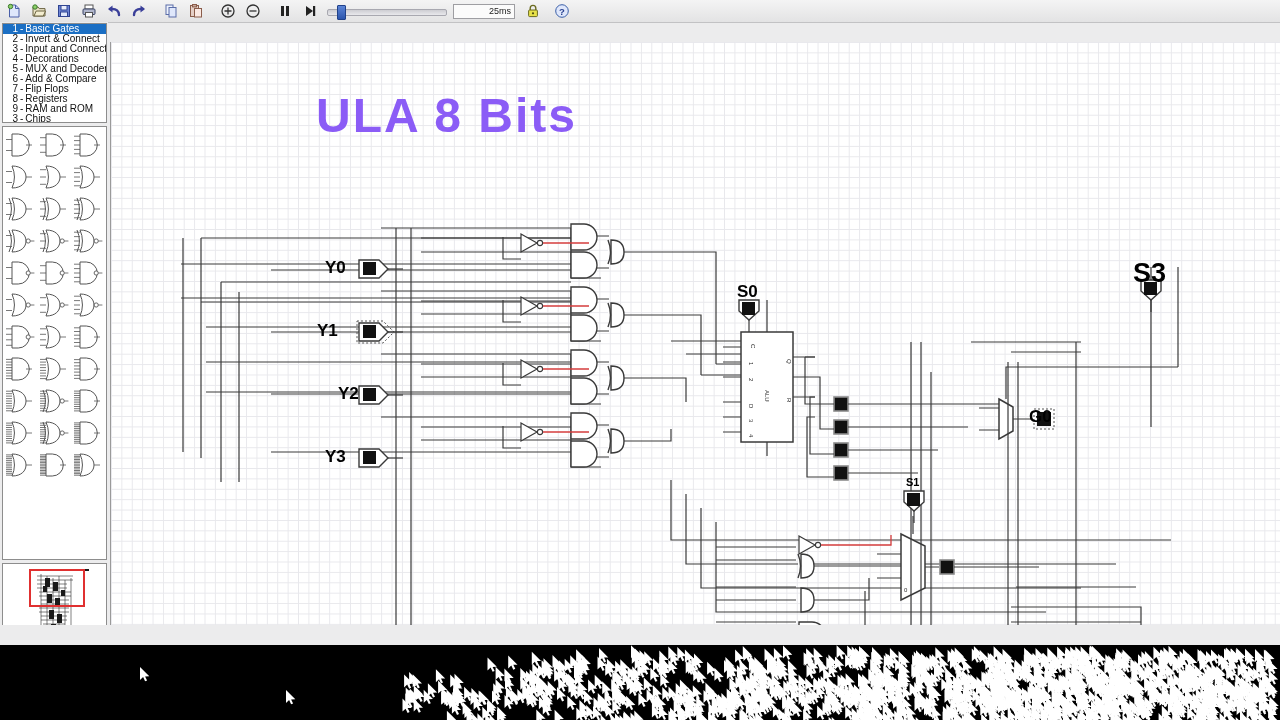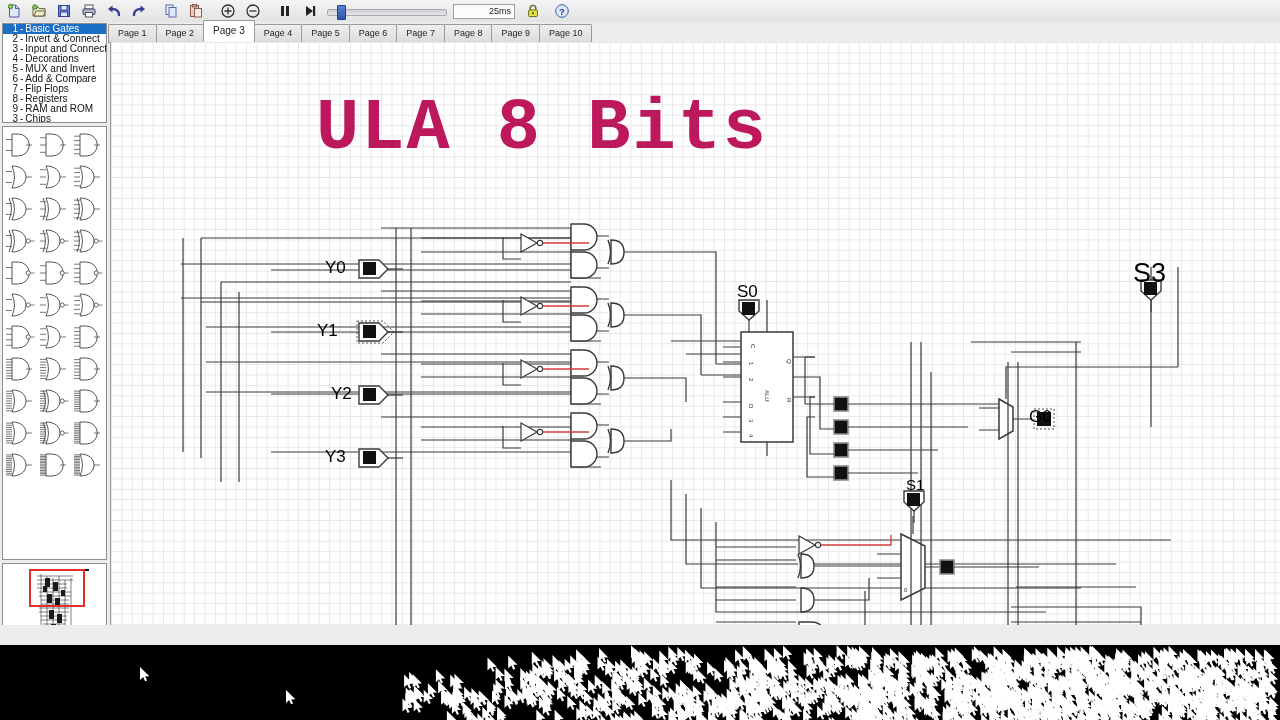--- a/index.html
+++ b/index.html
@@ -53,23 +53,23 @@
        margin-right:-1px;border-radius:2px 2px 0 0;}
   .tab.active{height:20px;line-height:19px;background:#fff;border-bottom:1px solid #fff;font-size:10px;}
 
   
   .canvaswrap{position:absolute;left:110px;top:42px;width:1170px;height:583px;background:#fff;
               border-left:1px solid #9a9a9a;overflow:hidden;}
   .grid{position:absolute;left:0;top:0;width:1170px;height:583px;
         background-image:linear-gradient(to right,#e8e8ec 1px,transparent 1px),
                          linear-gradient(to bottom,#e8e8ec 1px,transparent 1px);
         background-size:10.4px 10.4px;}
-  .title{position:absolute;left:205px;top:46px;font-size:72px;font-weight:bold;color:#be185d;
-         letter-spacing:2px;font-family:Liberation Mono, monospace;}
-  .lbl{position:absolute;font-size:17px;font-weight:normal;color:#000;}
+  .title{position:absolute;left:205px;top:46px;font-size:48px;font-weight:bold;color:#8b5cf6;
+         letter-spacing:2px;font-family:Liberation Sans, sans-serif;}
+  .lbl{position:absolute;font-size:17px;font-weight:bold;color:#000;}
   .lbl.sm{font-size:15px;}
 
   svg.circuit{position:absolute;left:0;top:0;width:1170px;height:583px;}
 
   
   .statusbar{position:absolute;left:0;top:625px;width:1280px;height:20px;background:#ececed;}
 
   
   .blackband{position:absolute;left:0;top:645px;width:1280px;height:75px;background:#000;overflow:hidden;}
 </style>
@@ -190,21 +190,21 @@
         <div class="trow">
           <span class="num">2</span><span class="dash">-</span><span>Invert &amp; Connect</span>
         </div>
         <div class="trow">
           <span class="num">3</span><span class="dash">-</span><span>Input and Connect</span>
         </div>
         <div class="trow">
           <span class="num">4</span><span class="dash">-</span><span>Decorations</span>
         </div>
         <div class="trow">
-          <span class="num">5</span><span class="dash">-</span><span>MUX and Invert</span>
+          <span class="num">5</span><span class="dash">-</span><span>MUX and Decoder</span>
         </div>
         <div class="trow">
           <span class="num">6</span><span class="dash">-</span><span>Add &amp; Compare</span>
         </div>
         <div class="trow">
           <span class="num">7</span><span class="dash">-</span><span>Flip Flops</span>
         </div>
         <div class="trow">
           <span class="num">8</span><span class="dash">-</span><span>Registers</span>
         </div>
@@ -653,32 +653,20 @@
               <rect x="56" y="64" width="5" height="8"></rect>
             <rect x="40" y="22" width="4" height="6"></rect>
               <rect x="58" y="26" width="4" height="6"></rect>
           </g>
           <rect x="34" y="5" width="52" height="2" fill="#1a1a1a"></rect>
         </svg>
         <div class="viewrect"></div>
       </div>
     </div>
 
-    <div class="tabbar">
-      <div class="tab">Page 1</div>
-      <div class="tab">Page 2</div>
-      <div class="tab active">Page 3</div>
-      <div class="tab">Page 4</div>
-      <div class="tab">Page 5</div>
-      <div class="tab">Page 6</div>
-      <div class="tab">Page 7</div>
-      <div class="tab">Page 8</div>
-      <div class="tab">Page 9</div>
-      <div class="tab">Page 10</div>
-    </div>
 
     <div class="canvaswrap">
       <div class="grid"></div>
 
       <div class="title">ULA 8 Bits</div>
 
       <svg class="circuit" viewBox="0 0 1170 583">
         <defs>
           <g id="andg">
             <path d="M0 0h13a13 13 0 010 26H0z" fill="#fff" stroke="#3a3a3a" stroke-width="1.4"></path>
@@ -893,24 +881,24 @@
           </g>
         </g>
 
         <g stroke="#3a3a3a" stroke-width="1.2" fill="none">
           <path d="M900 565h130v30M1030 565v30"></path>
         </g>
       </svg>
 
       <div class="lbl" style="left:214px;top:216px">Y0</div>
       <div class="lbl" style="left:206px;top:279px">Y1</div>
-      <div class="lbl" style="left:220px;top:342px">Y2</div>
+      <div class="lbl" style="left:227px;top:342px">Y2</div>
       <div class="lbl" style="left:214px;top:405px">Y3</div>
       <div class="lbl" style="left:626px;top:240px">S0</div>
-      <div class="lbl sm" style="left:795px;top:434px;font-size:15px">S1</div>
+      <div class="lbl sm" style="left:795px;top:434px;font-size:11px">S1</div>
       <div class="lbl" style="left:1022px;top:216px;font-size:27px">S3</div>
       <div class="lbl" style="left:918px;top:365px">G0</div>
     </div>
 
     <div class="statusbar">
       <span></span>
     </div>
   </div>
 
   <div class="blackband" id="blackband"><svg width="1280" height="75" viewBox="0 0 1280 75">

